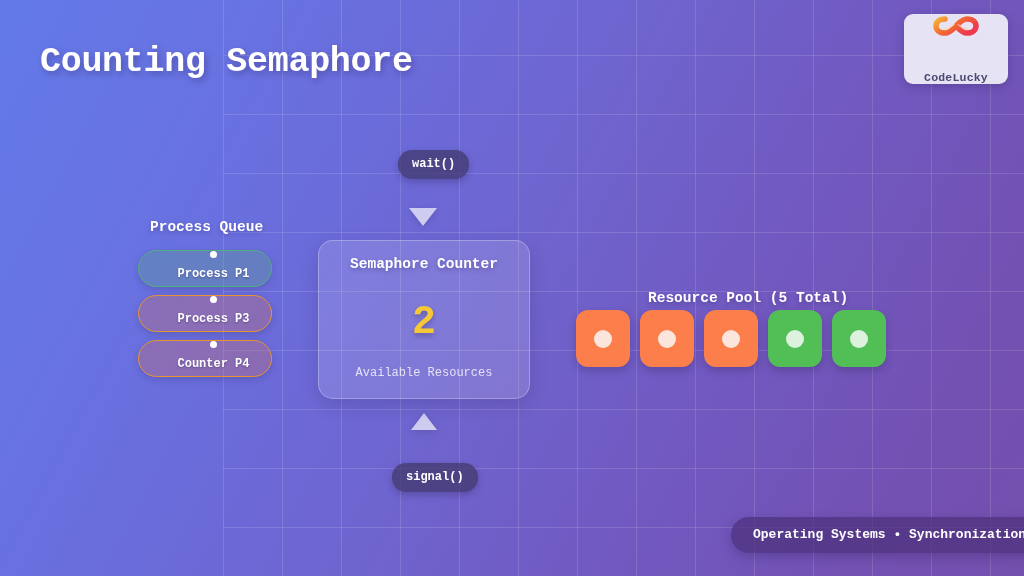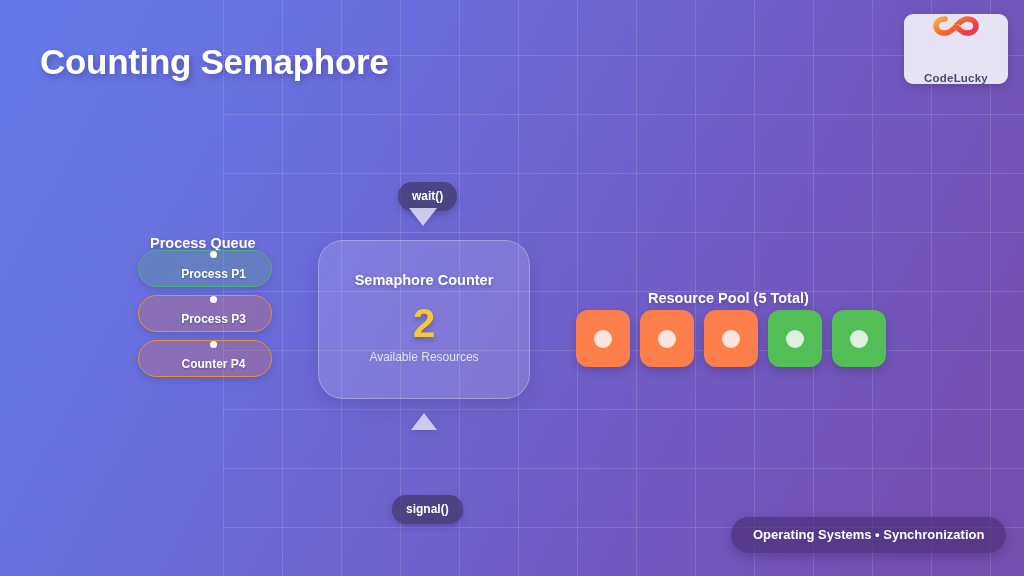--- a/index.html
+++ b/index.html
@@ -18,20 +18,21 @@
     background:
       linear-gradient(118deg,
         #6379E8 0%,
         #6873E2 18%,
         #6B6BDA 34%,
         #6F64CE 50%,
         #7158BF 70%,
         #7351B2 88%,
         #7450AE 100%);
     overflow: hidden;
+    font-family: Liberation Mono, monospace;
   }
 
   
   #grid {
     position: absolute;
     left: 223px;
     top: -4px;
     right: 0;
     bottom: 0;
     background-image:
@@ -90,21 +91,20 @@
   .op-pill {
     position: absolute;
     background: rgba(62,54,104,0.72);
     color: #ffffff;
     font-size: 12px;
     font-weight: bold;
     padding: 7px 14px 8px;
     border-radius: 14px;
     box-shadow: 0 3px 7px rgba(35,25,70,0.28);
     white-space: nowrap;
-    margin-top: 32px;
   }
   #wait-pill   { left: 398px; top: 150px; }
   #signal-pill { left: 392px; top: 463px; }
 
   .arrow {
     position: absolute;
     width: 0; height: 0;
     filter: drop-shadow(0 2px 3px rgba(35,25,70,0.2));
   }
   #arrow-down {
@@ -122,21 +122,20 @@
 
   
   #queue-title {
     position: absolute;
     left: 150px;
     top: 219px;
     font-size: 14.5px;
     font-weight: bold;
     color: #ffffff;
     text-shadow: 0 2px 4px rgba(40,30,90,0.3);
-    margin-top: 16px;
   }
   #queue-list {
     position: absolute;
     left: 138px;
     top: 250px;
     display: flex;
     flex-direction: column;
     gap: 8px;
   }
   .proc-pill {
@@ -173,27 +172,27 @@
 
   
   #sem-card {
     position: absolute;
     left: 318px;
     top: 240px;
     width: 212px;
     height: 159px;
     background: rgba(255,255,255,0.13);
     border: 1.3px solid rgba(255,255,255,0.28);
-    border-radius: 25px;
+    border-radius: 15px;
     box-shadow: 0 6px 18px rgba(40,25,80,0.18);
     display: flex;
     flex-direction: column;
     align-items: center;
     justify-content: center;
-    gap: 4px;
+    gap: 20px;
   }
   #sem-card-title {
     font-size: 14.5px;
     font-weight: bold;
     color: #ffffff;
     text-shadow: 0 2px 4px rgba(40,30,90,0.3);
     margin-top: -4px;
   }
   #sem-value {
     font-size: 40px;

